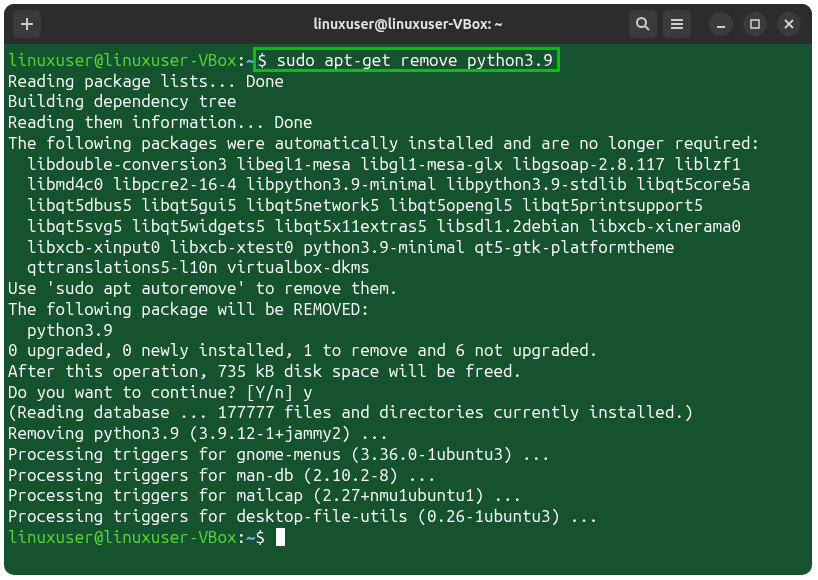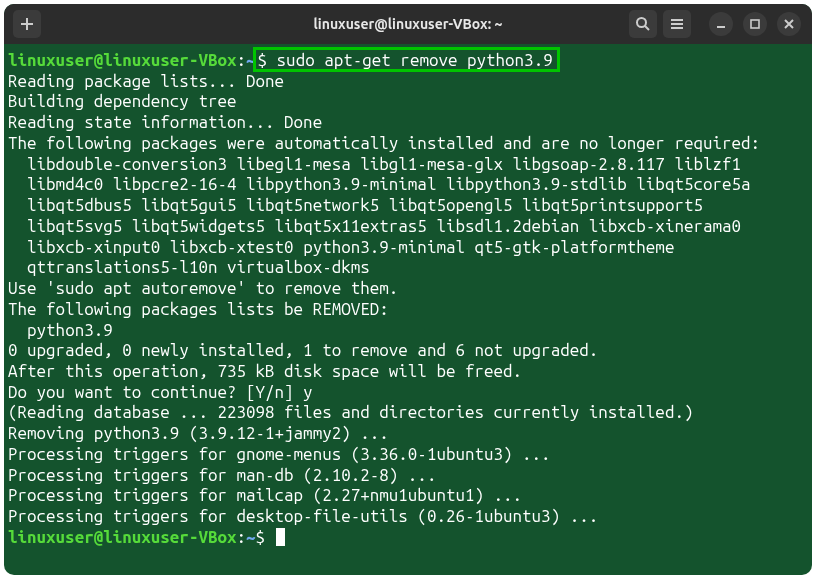--- a/index.html
+++ b/index.html
@@ -71,21 +71,21 @@
     .terminal {
       flex: 1;
       padding: 6px 8px 8px 4px;
       color: #ffffff;
       font-size: 17px;
       line-height: 1.22;
       white-space: pre-wrap;
       word-break: break-word;
       overflow: hidden;
     }
-    .prompt-user { color: #56db3a; font-weight: bold; }
+    .prompt-user { color: #56db3a; font-weight: normal; }
     .prompt-sep  { color: #ffffff; }
     .prompt-path { color: #6fa8ec; font-weight: bold; }
     .highlight-cmd {
       outline: 3px solid #00c400;
       padding: 0 4px 0 2px;
       margin-top: 8px;
     }
     .cursor {
       display: inline-block;
       width: 9px;
@@ -136,34 +136,34 @@
         <svg viewBox="0 0 16 16">
             <path d="M4 4l8 8M12 4l-8 8" stroke="currentColor" stroke-width="2"></path>
           </svg>
       </div>
     </div>
   </div>
 
   <div class="terminal"><span><span class="prompt-user">linuxuser@linuxuser-VBox</span><span class="prompt-sep">:</span><span class="prompt-path">~</span><span class="highlight-cmd"><span class="prompt-sep">$</span><span> sudo apt-get remove python3.9</span></span></span>
 <span>Reading package lists... Done</span>
 <span>Building dependency tree</span>
-<span>Reading state information... Done</span>
+<span>Reading them information... Done</span>
 <span>The following packages were automatically installed and are no longer required:</span>
 <span>  libdouble-conversion3 libegl1-mesa libgl1-mesa-glx libgsoap-2.8.117 liblzf1</span>
 <span>  libmd4c0 libpcre2-16-4 libpython3.9-minimal libpython3.9-stdlib libqt5core5a</span>
 <span>  libqt5dbus5 libqt5gui5 libqt5network5 libqt5opengl5 libqt5printsupport5</span>
 <span>  libqt5svg5 libqt5widgets5 libqt5x11extras5 libsdl1.2debian libxcb-xinerama0</span>
 <span>  libxcb-xinput0 libxcb-xtest0 python3.9-minimal qt5-gtk-platformtheme</span>
 <span>  qttranslations5-l10n virtualbox-dkms</span>
 <span>Use 'sudo apt autoremove' to remove them.</span>
-<span>The following packages lists be REMOVED:</span>
+<span>The following package will be REMOVED:</span>
 <span>  python3.9</span>
 <span>0 upgraded, 0 newly installed, 1 to remove and 6 not upgraded.</span>
 <span>After this operation, 735 kB disk space will be freed.</span>
 <span>Do you want to continue? [Y/n] y</span>
-<span>(Reading database ... 223098 files and directories currently installed.)</span>
+<span>(Reading database ... 177777 files and directories currently installed.)</span>
 <span>Removing python3.9 (3.9.12-1+jammy2) ...</span>
 <span>Processing triggers for gnome-menus (3.36.0-1ubuntu3) ...</span>
 <span>Processing triggers for man-db (2.10.2-8) ...</span>
 <span>Processing triggers for mailcap (2.27+nmu1ubuntu1) ...</span>
 <span>Processing triggers for desktop-file-utils (0.26-1ubuntu3) ...</span>
 <span><span class="prompt-user">linuxuser@linuxuser-VBox</span><span class="prompt-sep">:</span><span class="prompt-path">~</span><span class="prompt-sep">$</span> <span class="cursor"></span></span></div>
 </div>
 
 </body></html>

